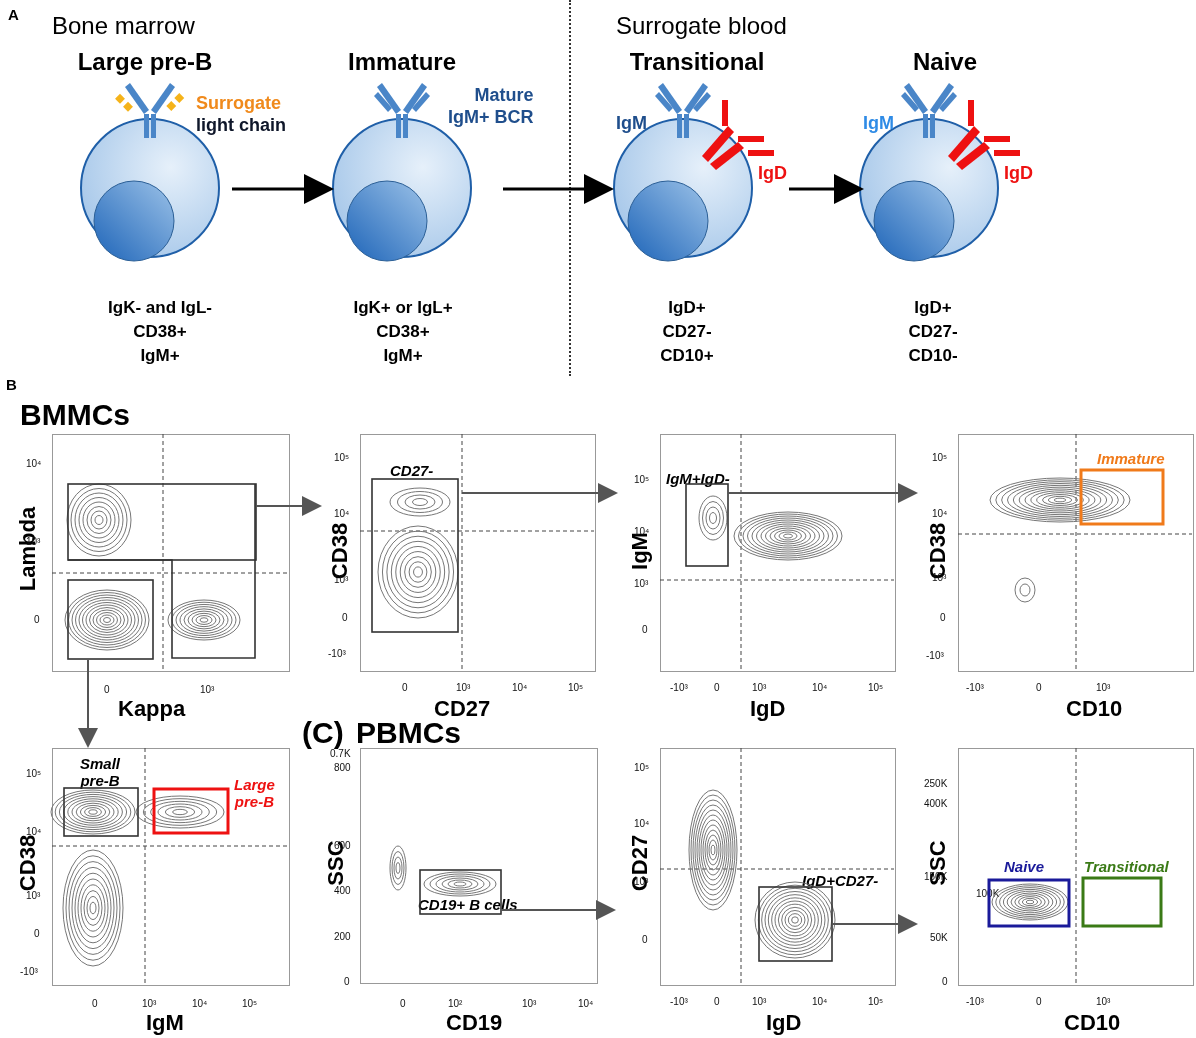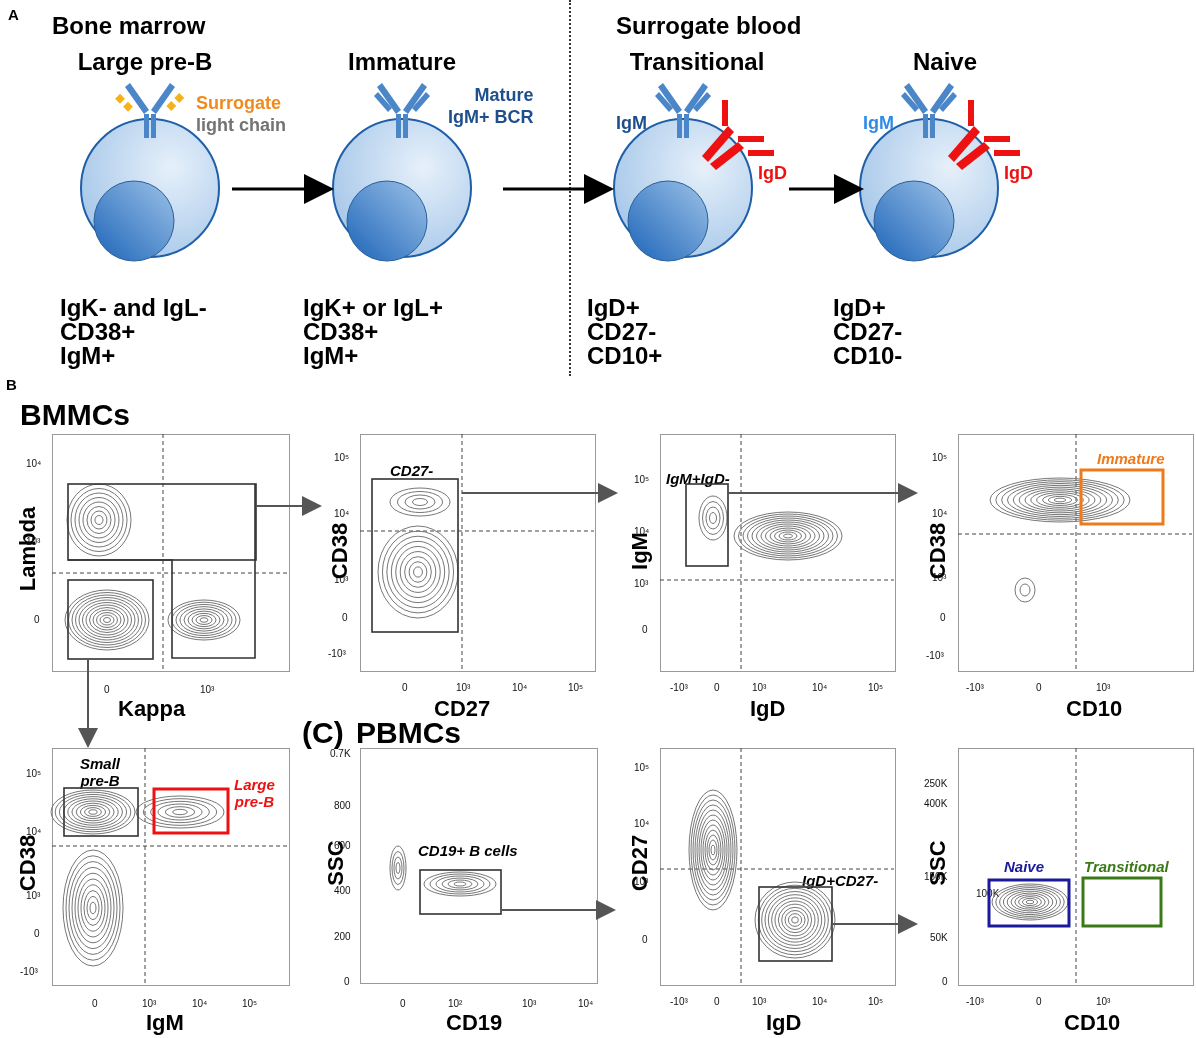--- a/index.html
+++ b/index.html
@@ -1,21 +1,21 @@
 <!DOCTYPE html>
 <html><head>
 <meta charset="utf-8">
 <style>
   html,body{margin:0;padding:0;background:#fff;}
   body{width:1196px;height:1038px;position:relative;overflow:hidden;font-family:"Liberation Sans",sans-serif;color:#000;}
   .abs{position:absolute;}
   .panel-letter{font-weight:bold;font-size:15px;}
-  .section{font-weight:bold;font-size:24px;}
+  .section{font-weight:normal;font-size:24px;}
   .stage{font-weight:bold;font-size:24px;text-align:center;width:200px;}
-  .marker{font-weight:bold;font-size:24px;width:200px;line-height:24px;}
+  .marker{font-weight:bold;font-size:17px;text-align:center;width:200px;line-height:24px;}
   .cell-note{font-weight:bold;font-size:18px;line-height:22px;}
   .plot{position:absolute;border:1px solid #999;background:#fff;}
   .axis-title{position:absolute;font-weight:bold;font-size:22px;}
   .axis-title.y{transform:rotate(-90deg);transform-origin:center center;white-space:nowrap;text-align:center;}
   .tick{position:absolute;font-size:10px;color:#111;white-space:nowrap;}
   .gate-label{position:absolute;font-weight:bold;font-style:italic;font-size:15px;white-space:nowrap;line-height:17px;}
   .section-b{font-weight:bold;font-size:30px;}
   svg{position:absolute;left:0;top:0;overflow:visible;}
 </style>
 </head>
@@ -121,21 +121,21 @@
     </g>
   </g>
 
   <line x1="232" y1="189" x2="328" y2="189" stroke="#000" stroke-width="3" marker-end="url(#ah)"></line>
   <line x1="503" y1="189" x2="608" y2="189" stroke="#000" stroke-width="3" marker-end="url(#ah)"></line>
   <line x1="789" y1="189" x2="858" y2="189" stroke="#000" stroke-width="3" marker-end="url(#ah)"></line>
 </svg>
 
 <div class="abs cell-note" style="left:196px;top:92px;">
   <div style="color:#f08a1c">Surrogate</div>
-  <div style="color:#737373">light chain</div>
+  <div style="color:#0f172a">light chain</div>
 </div>
 <div class="abs cell-note" style="left:448px;top:84px;text-align:right;">
   <div style="color:#1f4e8c">Mature</div>
   <div style="color:#1f4e8c">IgM+ BCR</div>
 </div>
 <div class="abs cell-note" style="left:616px;top:112px;color:#1f4e8c">IgM</div>
 <div class="abs cell-note" style="left:758px;top:162px;color:#ee1111">IgD</div>
 <div class="abs cell-note" style="left:863px;top:112px;color:#2e8be6">IgM</div>
 <div class="abs cell-note" style="left:1004px;top:162px;color:#ee1111">IgD</div>
 
@@ -245,30 +245,30 @@
 </div>
 
 <div class="abs section-b" style="left:302px;top:716px;">(C)</div>
 <div class="abs section-b" style="left:356px;top:716px;">PBMCs</div>
 
 <div>
   <div class="plot" style="left:360px;top:748px;width:236px;height:234px;"></div>
   <div class="axis-title y" style="left:286px;top:850px;width:100px;">SSC</div>
   <div class="axis-title" style="left:446px;top:1010px;">CD19</div>
   <div class="tick" style="left:330px;top:748px;">0.7K</div>
-  <div class="tick" style="left:334px;top:800px;">800</div>
+  <div class="tick" style="left:334px;top:762px;">800</div>
   <div class="tick" style="left:334px;top:840px;">600</div>
   <div class="tick" style="left:334px;top:885px;">400</div>
   <div class="tick" style="left:334px;top:931px;">200</div>
   <div class="tick" style="left:344px;top:976px;">0</div>
   <div class="tick" style="left:400px;top:998px;">0</div>
   <div class="tick" style="left:448px;top:998px;">10²</div>
   <div class="tick" style="left:522px;top:998px;">10³</div>
   <div class="tick" style="left:578px;top:998px;">10⁴</div>
-  <div class="gate-label" style="left:418px;top:842px;">CD19+ B cells</div>
+  <div class="gate-label" style="left:418px;top:896px;">CD19+ B cells</div>
 </div>
 
 <div>
   <div class="plot" style="left:660px;top:748px;width:234px;height:236px;"></div>
   <div class="axis-title y" style="left:590px;top:850px;width:100px;">CD27</div>
   <div class="axis-title" style="left:766px;top:1010px;">IgD</div>
   <div class="tick" style="left:634px;top:762px;">10⁵</div>
   <div class="tick" style="left:634px;top:818px;">10⁴</div>
   <div class="tick" style="left:634px;top:876px;">10³</div>
   <div class="tick" style="left:642px;top:934px;">0</div>

